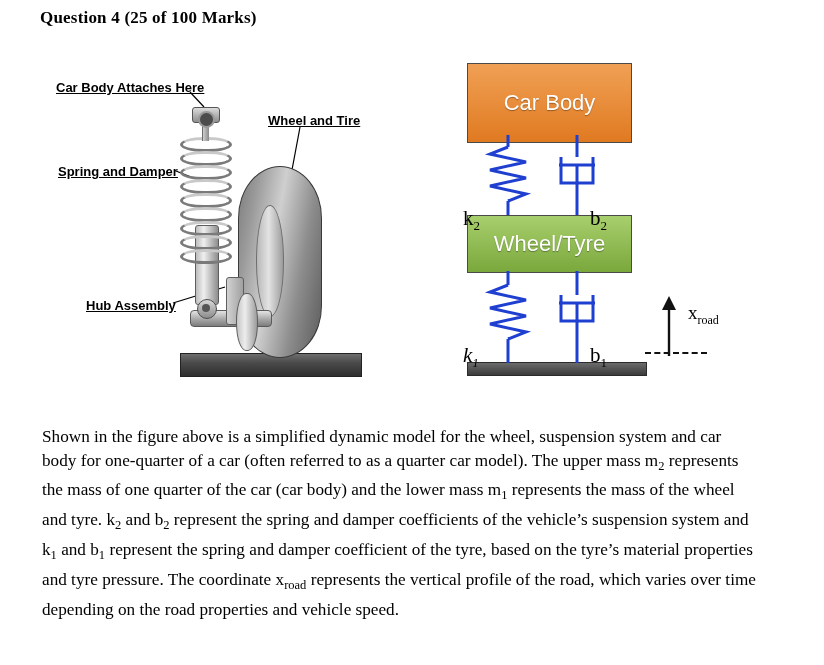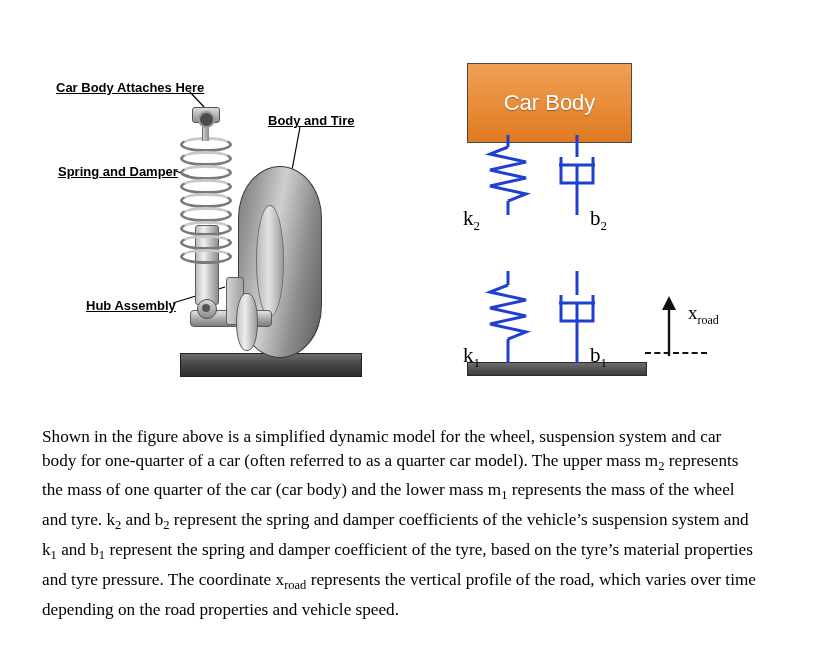--- a/index.html
+++ b/index.html
@@ -261,21 +261,21 @@
   .sym {
     position: absolute;
     font-family: "Liberation Serif", serif;
     font-size: 21px;
     font-style: normal;
     margin-top: 43px;
   }
   .sym sub { font-size: 13px; }
   .k2 { left: 23px; top: 108px; }
   .b2 { left: 150px; top: 108px; }
-  .k1 { left: 23px; top: 245px; }
+  .k1 { left: 23px; top: 245px; font-style: italic; }
   .b1 { left: 150px; top: 245px; }
 
   .xroad-lbl {
     position: absolute;
     left: 248px;
     top: 247px;
     font-family: "Liberation Serif", serif;
     font-size: 19px;
   }
   .xroad-lbl sub { font-size: 12px; }
@@ -299,27 +299,28 @@
     line-height: 23.5px;
     text-align: left;
   }
   #para sub { font-size: 12.5px; }
 </style>
 </head>
 <body>
 
 <div id="page">
 
+  <div class="q-title">Question 4 (25 of 100 Marks)</div>
 
   <div id="figure">
 
     <div id="photo">
 
       <div class="lbl lbl-carbody">Car Body Attaches Here</div>
-      <div class="lbl lbl-wheel">Body and Tire</div>
+      <div class="lbl lbl-wheel">Wheel and Tire</div>
       <div class="lbl lbl-spring">Spring and Damper</div>
       <div class="lbl lbl-hub">Hub Assembly</div>
 
       <svg class="svg-el" style="left:0;top:0;width:370px;height:340px;">
 
         <path d="M150 37 L164 52" stroke="#000" stroke-width="1.2" fill="none"></path>
 
         <path d="M260 72 L252 115" stroke="#000" stroke-width="1.2" fill="none"></path>
 
         <path d="M136 116 L151 122" stroke="#000" stroke-width="1.2" fill="none"></path>
@@ -356,20 +357,23 @@
       <div class="strut-top-cap"></div>
       <div class="strut-eye"></div>
     </div>
 
     <div id="schematic">
 
       <div class="blk blk-carbody">
         <span>Car Body</span>
       </div>
 
+      <div class="blk blk-wheel">
+        <span>Wheel/Tyre</span>
+      </div>
 
       <div class="road"></div>
 
       <svg class="svg-el" style="left:0;top:80px;width:230px;height:88px;">
 
         <g stroke="#1f3fd0" stroke-width="3" fill="none">
           <path d="M68 0 L68 12"></path>
           <path d="M68 12 L50 19 L86 27 L50 35 L86 43 L50 51 L86 59 L68 66"></path>
           <path d="M68 66 L68 80"></path>
         </g>

